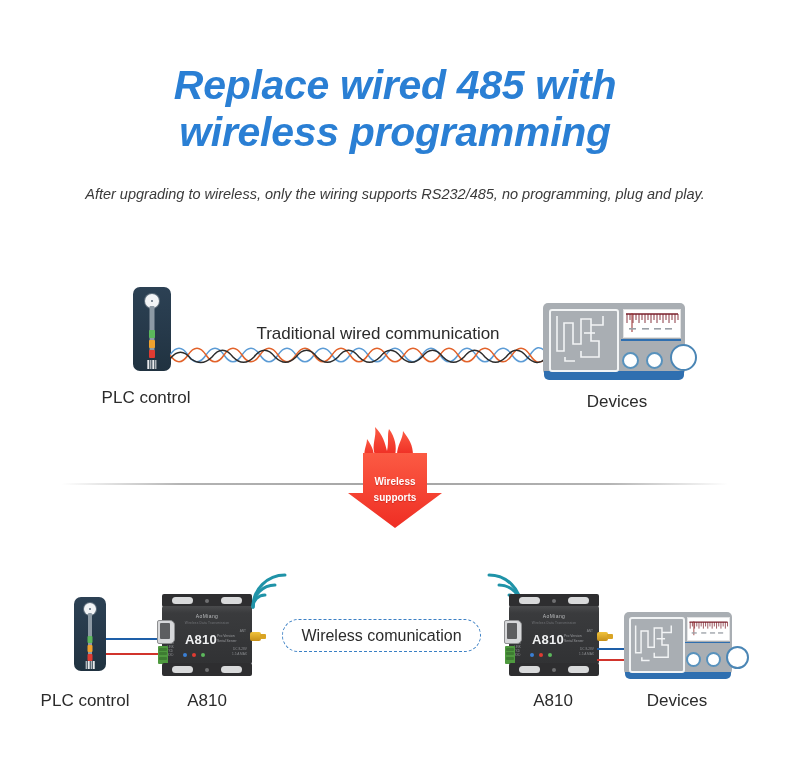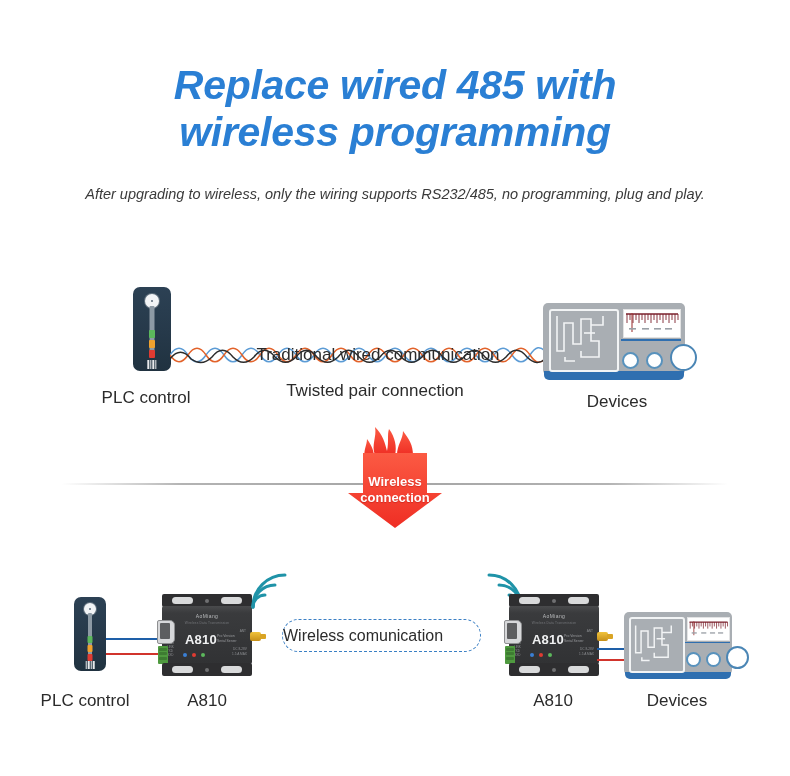--- a/index.html
+++ b/index.html
@@ -179,30 +179,30 @@
   .lbl.c{transform:translateX(-50%);}
 
   
   .wire{position:absolute;}
 
   
   .bubble{
     position:absolute;
     border:1.6px dashed #3a7fc4;border-radius:22px;
     background:#ffffff;
-    display:flex;align-items:center;justify-content:flex-start;
+    display:flex;align-items:center;justify-content:center;
     color:#2b2b2b;font-size:16px;white-space:nowrap;
   }
 
   
   .upgrade{position:absolute;}
   .upgrade .txt{
     position:absolute;left:0;top:0;width:100%;height:100%;
     display:flex;flex-direction:column;align-items:center;justify-content:center;
-    color:#ffffff;font-weight:bold;font-size:13px;line-height:16px;
+    color:#ffffff;font-weight:bold;font-size:10px;line-height:16px;
     text-shadow:0 1px 1px rgba(150,0,0,.35);
     pointer-events:none;
     padding-top:24px;box-sizing:border-box;
   }
   .upgrade .txt span{display:block;}
 </style>
 </head>
 <body>
 
 <div class="page">
@@ -234,23 +234,22 @@
   <div class="twist" style="left:170px;top:345px;width:375px;height:20px;">
     <svg width="375" height="20" viewBox="0 0 375 20">
       <g fill="none" stroke-width="1.5">
         <path d="M0,10 C6,1 12,1 18,10 C24,19 30,19 36,10 C42,1 48,1 54,10 C60,19 66,19 72,10 C78,1 84,1 90,10 C96,19 102,19 108,10 C114,1 120,1 126,10 C132,19 138,19 144,10 C150,1 156,1 162,10 C168,19 174,19 180,10 C186,1 192,1 198,10 C204,19 210,19 216,10 C222,1 228,1 234,10 C240,19 246,19 252,10 C258,1 264,1 270,10 C276,19 282,19 288,10 C294,1 300,1 306,10 C312,19 318,19 324,10 C330,1 336,1 342,10 C348,19 354,19 360,10 C366,1 370,1 375,6" stroke="#5b9bd5"></path>
         <path d="M0,10 C6,19 12,19 18,10 C24,1 30,1 36,10 C42,19 48,19 54,10 C60,1 66,1 72,10 C78,19 84,19 90,10 C96,1 102,1 108,10 C114,19 120,19 126,10 C132,1 138,1 144,10 C150,19 156,19 162,10 C168,1 174,1 180,10 C186,19 192,19 198,10 C204,1 210,1 216,10 C222,19 228,19 234,10 C240,1 246,1 252,10 C258,19 264,19 270,10 C276,1 282,1 288,10 C294,19 300,19 306,10 C312,1 318,1 324,10 C330,19 336,19 342,10 C348,1 354,1 360,10 C366,19 370,19 375,14" stroke="#e2622a"></path>
         <path d="M0,14 C7,5 14,5 21,14 C28,19 35,19 42,12 C49,3 56,3 63,12 C70,19 77,19 84,12 C91,3 98,3 105,12 C112,19 119,19 126,12 C133,3 140,3 147,12 C154,19 161,19 168,12 C175,3 182,3 189,12 C196,19 203,19 210,12 C217,3 224,3 231,12 C238,19 245,19 252,12 C259,3 266,3 273,12 C280,19 287,19 294,12 C301,3 308,3 315,12 C322,19 329,19 336,12 C343,3 350,3 357,12 C364,19 370,19 375,14" stroke="#2b2b2b"></path>
       </g>
     </svg>
   </div>
 
-  <div class="lbl c" style="left:378px;top:324px;margin-top:21px;">Traditional wired communication</div>
-
-  <div class="lbl c" style="left:375px;top:381px;">Twisted pair connection</div>
+  <div class="lbl c" style="left:378px;top:324px;">Traditional wired communication</div>
+
 
   <div class="lbl c" style="left:146px;top:388px;">PLC control</div>
 
   <div class="dev" style="left:543px;top:303px;width:142px;height:72px;">
     <div class="case"></div>
     <div class="base"></div>
 
     <div class="screen" style="left:6px;top:6px;width:66px;height:59px;">
       <svg width="62" height="55" viewBox="0 0 62 55">
         <g fill="none" stroke="#f2f4f5" stroke-width="1.6">
@@ -317,21 +316,21 @@
       </defs>
 
       <path d="M30,30 C26,20 32,12 30,2 C38,10 40,18 42,26 C44,16 42,10 44,4 C50,12 52,22 50,30 Z" fill="url(#gflame)"></path>
       <path d="M52,30 C52,20 58,14 58,6 C64,14 68,20 68,30 Z" fill="url(#gflame)"></path>
       <path d="M20,32 C18,26 22,20 22,14 C27,21 29,26 29,32 Z" fill="url(#gflame)"></path>
 
       <path d="M18,28 L82,28 L82,68 L97,68 L50,103 L3,68 L18,68 Z" fill="url(#gflame)"></path>
     </svg>
     <div class="txt">
       <span>Wireless</span>
-      <span>connection</span>
+      <span>supports</span>
     </div>
   </div>
 
   <div class="plc" style="left:74px;top:597px;width:32px;height:74px;">
     <div class="body"></div>
     <div class="knob" style="top:6px;width:12px;height:12px;"></div>
     <div class="strip" style="top:16px;width:4px;height:42px;"></div>
     <div class="led g" style="top:39px;width:5px;height:7px;"></div>
     <div class="led o" style="top:48px;width:5px;height:7px;"></div>
     <div class="led r" style="top:57px;width:5px;height:7px;"></div>

